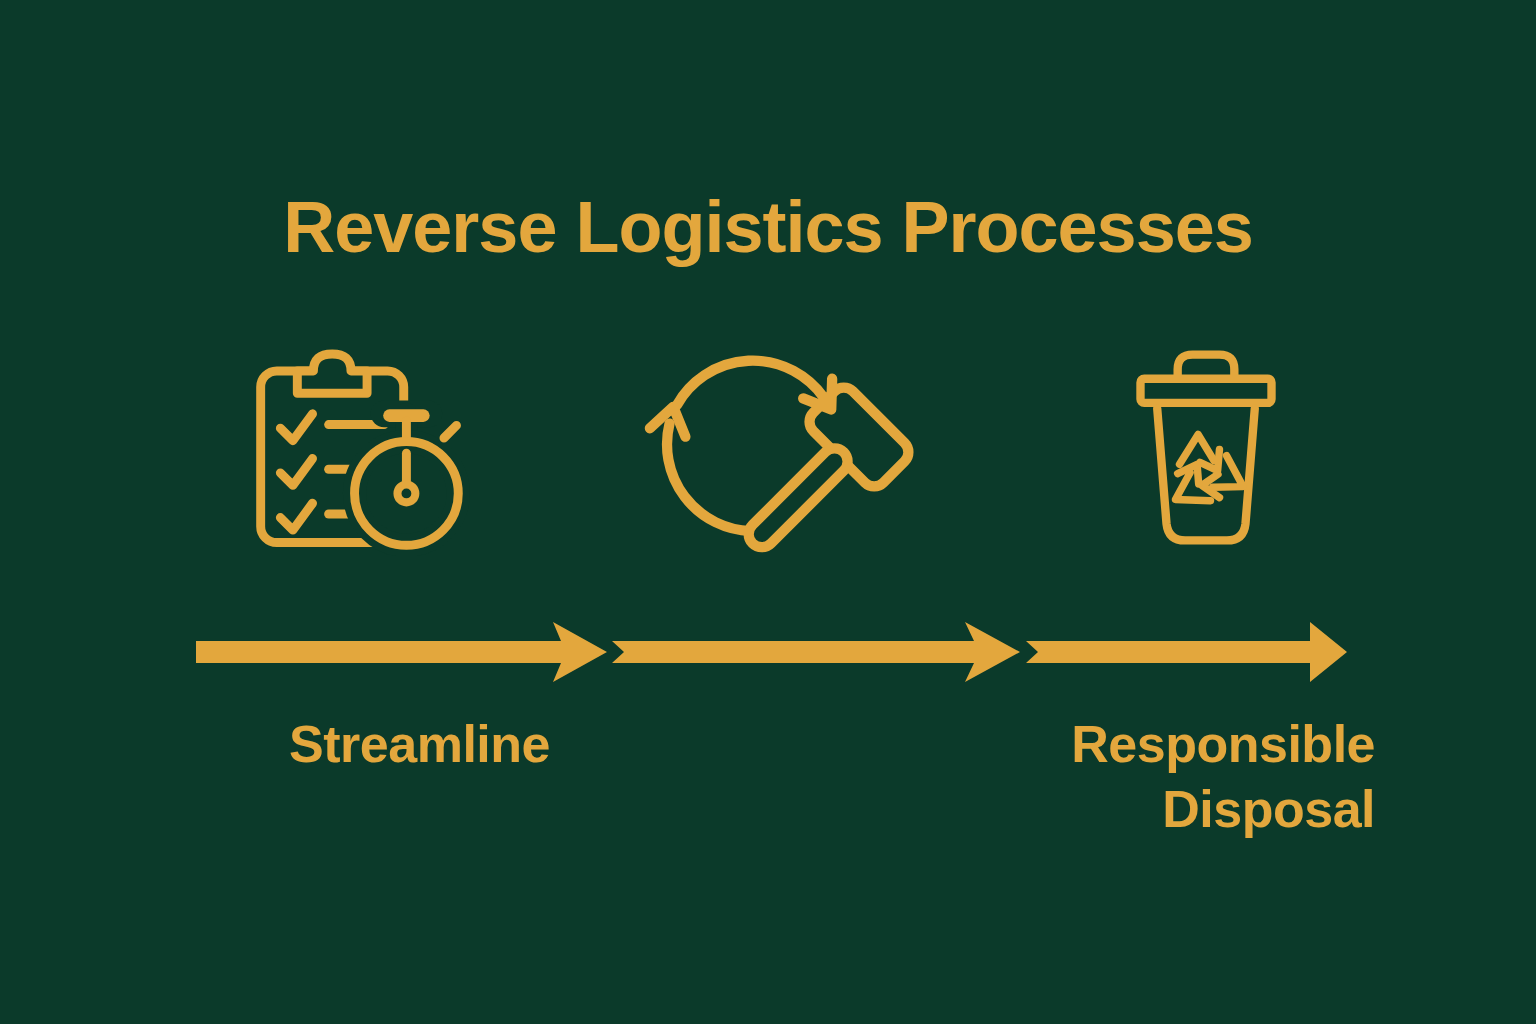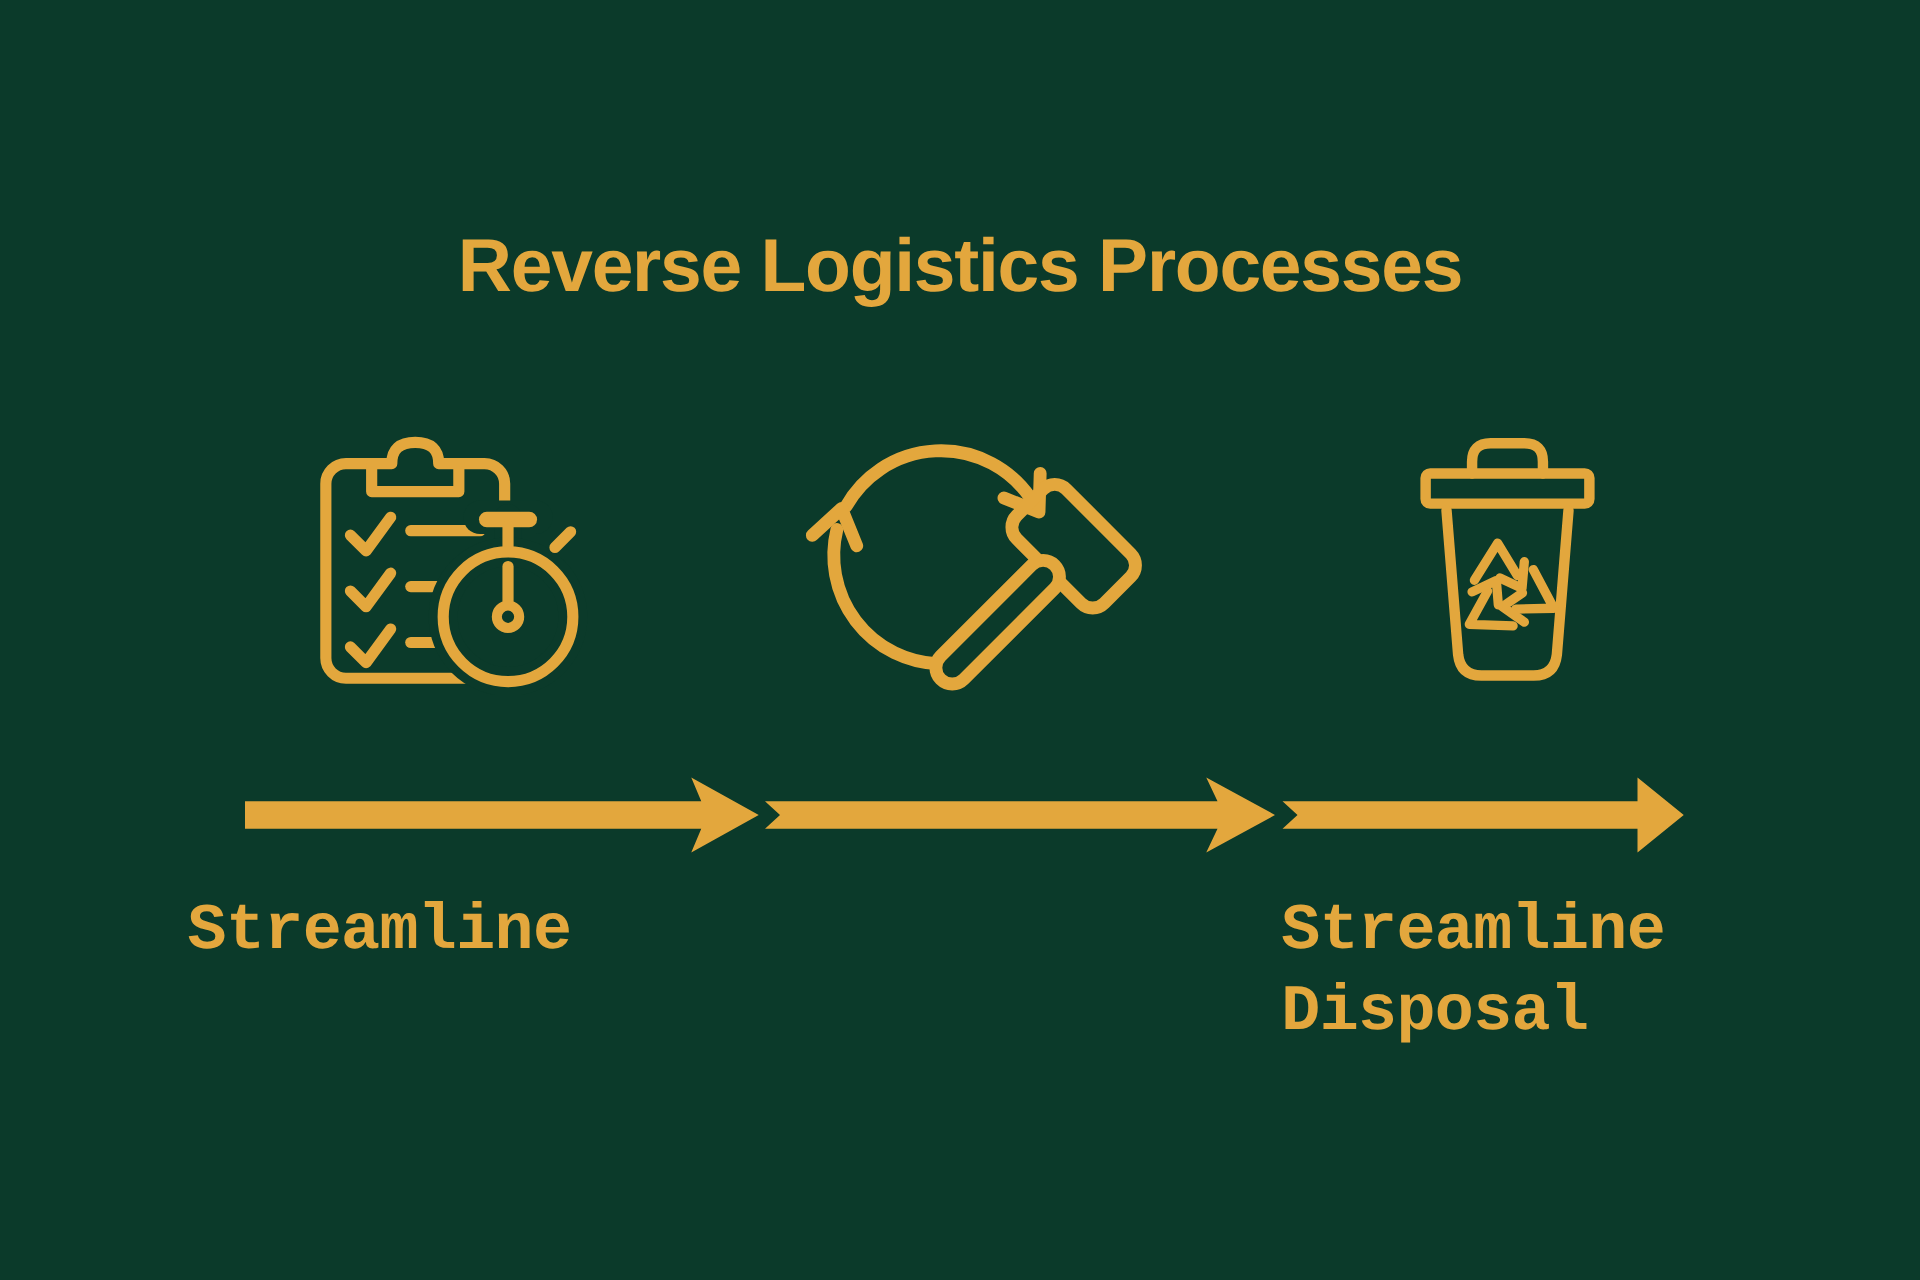--- a/index.html
+++ b/index.html
@@ -17,21 +17,21 @@
     background: var(--bg, #0b3a2a);
     overflow: hidden;
     color: var(--accent, #e3a73d);
   }
   .title {
     position: absolute;
     top: 140px;
     left: 0;
     width: 1536px;
     text-align: center;
-    font-size: 60px;
+    font-size: 72px;
     font-weight: bold;
     letter-spacing: -1px;
     line-height: 1.1;
     color: var(--accent, #e3a73d);
   }
   .icon {
     position: absolute;
   }
   .icon svg {
     display: block;
@@ -44,27 +44,26 @@
   .arrows {
     position: absolute;
     left: 0;
     top: 615px;
     width: 1536px;
     height: 75px;
   }
   .step-label {
     position: absolute;
     top: 712px;
-    text-align: left;
+    text-align: right;
     font-size: 52px;
     font-weight: bold;
     line-height: 1.25;
     letter-spacing: -0.5px;
     color: var(--accent, #e3a73d);
-    font-family: Liberation Mono, monospace;
   }
   #label-0 { left: 150px;  width: 400px; }
   #label-1 { left: 615px;  width: 350px; }
   #label-2 { left: 1025px; width: 350px; }
   .stroke {
     fill: none;
     stroke: currentColor;
     stroke-linecap: round;
     stroke-linejoin: round;
   }
@@ -146,15 +145,15 @@
     </svg>
   </div>
 
   <svg class="arrows" viewBox="0 0 1536 75" aria-hidden="true">
     <polygon fill="currentColor" points="196,26 561,26 553,7 607,37 553,67 561,48 196,48"></polygon>
     <polygon fill="currentColor" points="612,26 974,26 965,7 1020,37 965,67 974,48 612,48 624,37"></polygon>
     <polygon fill="currentColor" points="1026,26 1310,26 1310,7 1347,37 1310,67 1310,48 1026,48 1038,37"></polygon>
   </svg>
 
   <div class="step-label" id="label-0">Streamline</div>
-  <div class="step-label" id="label-2">Streamline Disposal</div>
+  <div class="step-label" id="label-2">Responsible Disposal</div>
 
 </div>
 
 </body></html>

